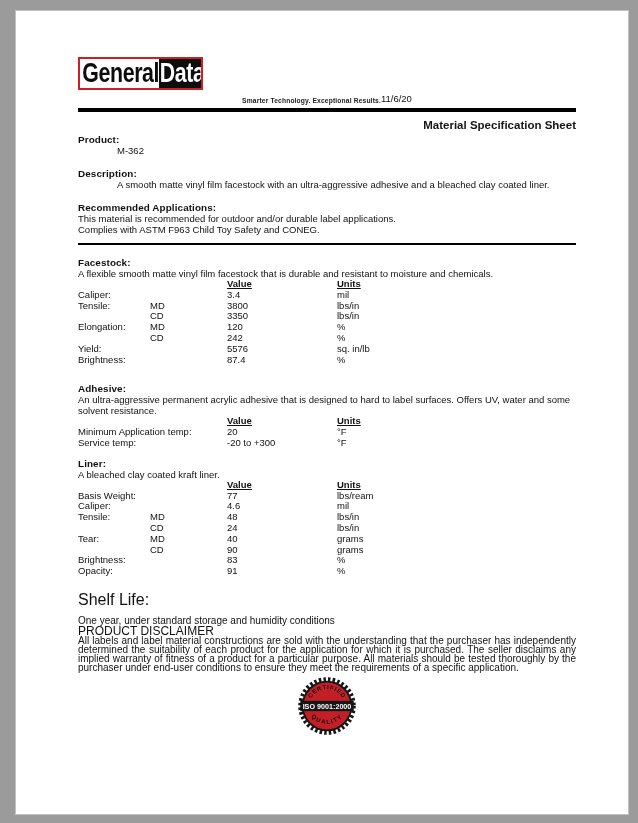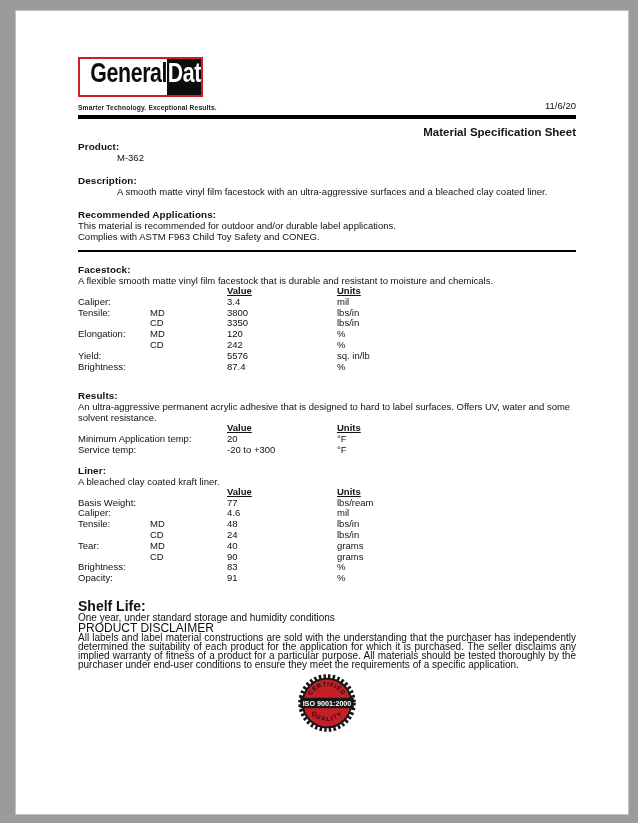--- a/index.html
+++ b/index.html
@@ -16,42 +16,41 @@
     width: 614px; height: 805px;
     background: #ffffff;
     border: 1px solid #c2c2c2;
   }
   .content {
     padding: 46px 52px 0 62px;
   }
 
   
   .logo-box {
-    width: 125px; height: 40px;
+    width: 125px; height: 33px;
     border: 2px solid #cc2026;
     background: #fff;
     overflow: hidden;
-    padding-left: 8px;
   }
   .logo-text {
     display: flex; height: 100%;
     width: 127%;
     transform: scaleX(0.79);
     transform-origin: 0 0;
     font-weight: bold;
     font-size: 27px;
     line-height: 28px;
     letter-spacing: -0.5px;
     white-space: nowrap;
   }
   .logo-general { background: #fff; color: #0d0d0d; padding-left: 3px; }
   .logo-data   { background: #0d0d0d; color: #fff; flex: 1; padding-left: 1px; }
 
   .tagline-row {
-    display: flex; justify-content: space-between; align-items: flex-end;
+    display: flex; justify-content: center; align-items: flex-end;
     margin-top: 3px;
   }
   .tagline { font-size: 6.7px; font-weight: bold; color: #222; letter-spacing: 0.15px; }
   .doc-date { font-size: 9.5px; color: #111; }
 
   .header-rule { height: 4px; background: #000; margin-top: 4px; }
   .doc-title {
     text-align: right; font-weight: bold; font-size: 11.5px;
     margin-top: 7px; color: #151515;
   }
@@ -69,22 +68,22 @@
     grid-template-columns: 72px 77px 110px auto;
     line-height: 10.8px;
   }
   .trow span { white-space: nowrap; }
   .th { font-weight: bold; text-decoration: underline; }
 
   .gap-after-facestock { margin-bottom: 18px; }
   .gap-after-adhesive  { margin-bottom: 9px;  }
   .gap-after-liner     { margin-bottom: 17px; }
 
-  .shelf-heading { font-weight: bold; font-size: 14px; }
-  .shelf-text { font-size: 10px; line-height: 11px; }
+  .shelf-heading { font-weight: normal; font-size: 16px; }
+  .shelf-text { font-size: 10px; margin-top: 10px; line-height: 11px; }
   .disclaimer-heading { font-size: 12px; line-height: 9px; margin-top: 1px; }
   .disclaimer-text {
     font-size: 10px; line-height: 9px;
     text-align: justify;
   }
 
   
   .badge-wrap { display: flex; justify-content: center; margin-top: 4px; }
   .badge-curved { font-weight: bold; font-size: 6.3px; letter-spacing: 0.9px; fill: #101010; }
   .badge-quality { letter-spacing: 1.5px; }
@@ -114,21 +113,21 @@
 
     <div class="doc-body">
 
       <div style="margin-top:3px;">
         <div class="sec-heading">Product:</div>
         <div class="gap12">M-362</div>
       </div>
 
       <div>
         <div class="sec-heading">Description:</div>
-        <div class="gap12">A smooth matte vinyl film facestock with an ultra-aggressive surfaces and a bleached clay coated liner.</div>
+        <div class="gap12">A smooth matte vinyl film facestock with an ultra-aggressive adhesive and a bleached clay coated liner.</div>
       </div>
 
       <div>
         <div class="sec-heading">Recommended Applications:</div>
         <div>This material is recommended for outdoor and/or durable label applications.</div>
         <div>Complies with ASTM F963 Child Toy Safety and CONEG.</div>
       </div>
 
       <hr class="thin-rule">
 
@@ -181,21 +180,21 @@
           <div class="trow">
             <span>Brightness:</span>
             <span></span>
             <span>87.4</span>
             <span>%</span>
           </div>
         </div>
       </div>
 
       <div>
-        <div class="sec-heading">Results:</div>
+        <div class="sec-heading">Adhesive:</div>
         <div>An ultra-aggressive permanent acrylic adhesive that is designed to hard to label surfaces. Offers UV, water and some solvent resistance.</div>
         <div class="spec-table gap-after-adhesive">
           <div class="trow">
             <span></span>
               <span></span>
             <span class="th">Value</span>
             <span class="th">Units</span>
           </div>
           <div class="trow">
             <span>Minimum Application temp:</span>

